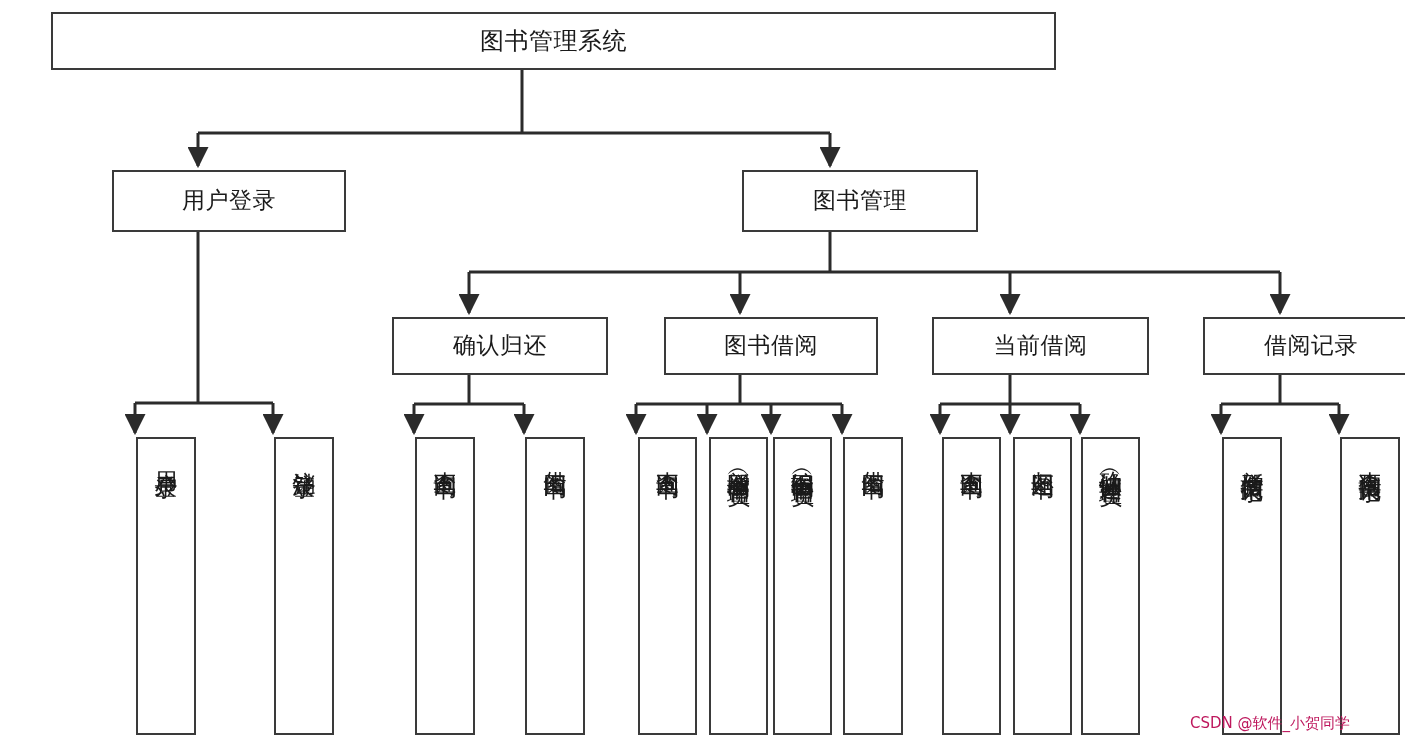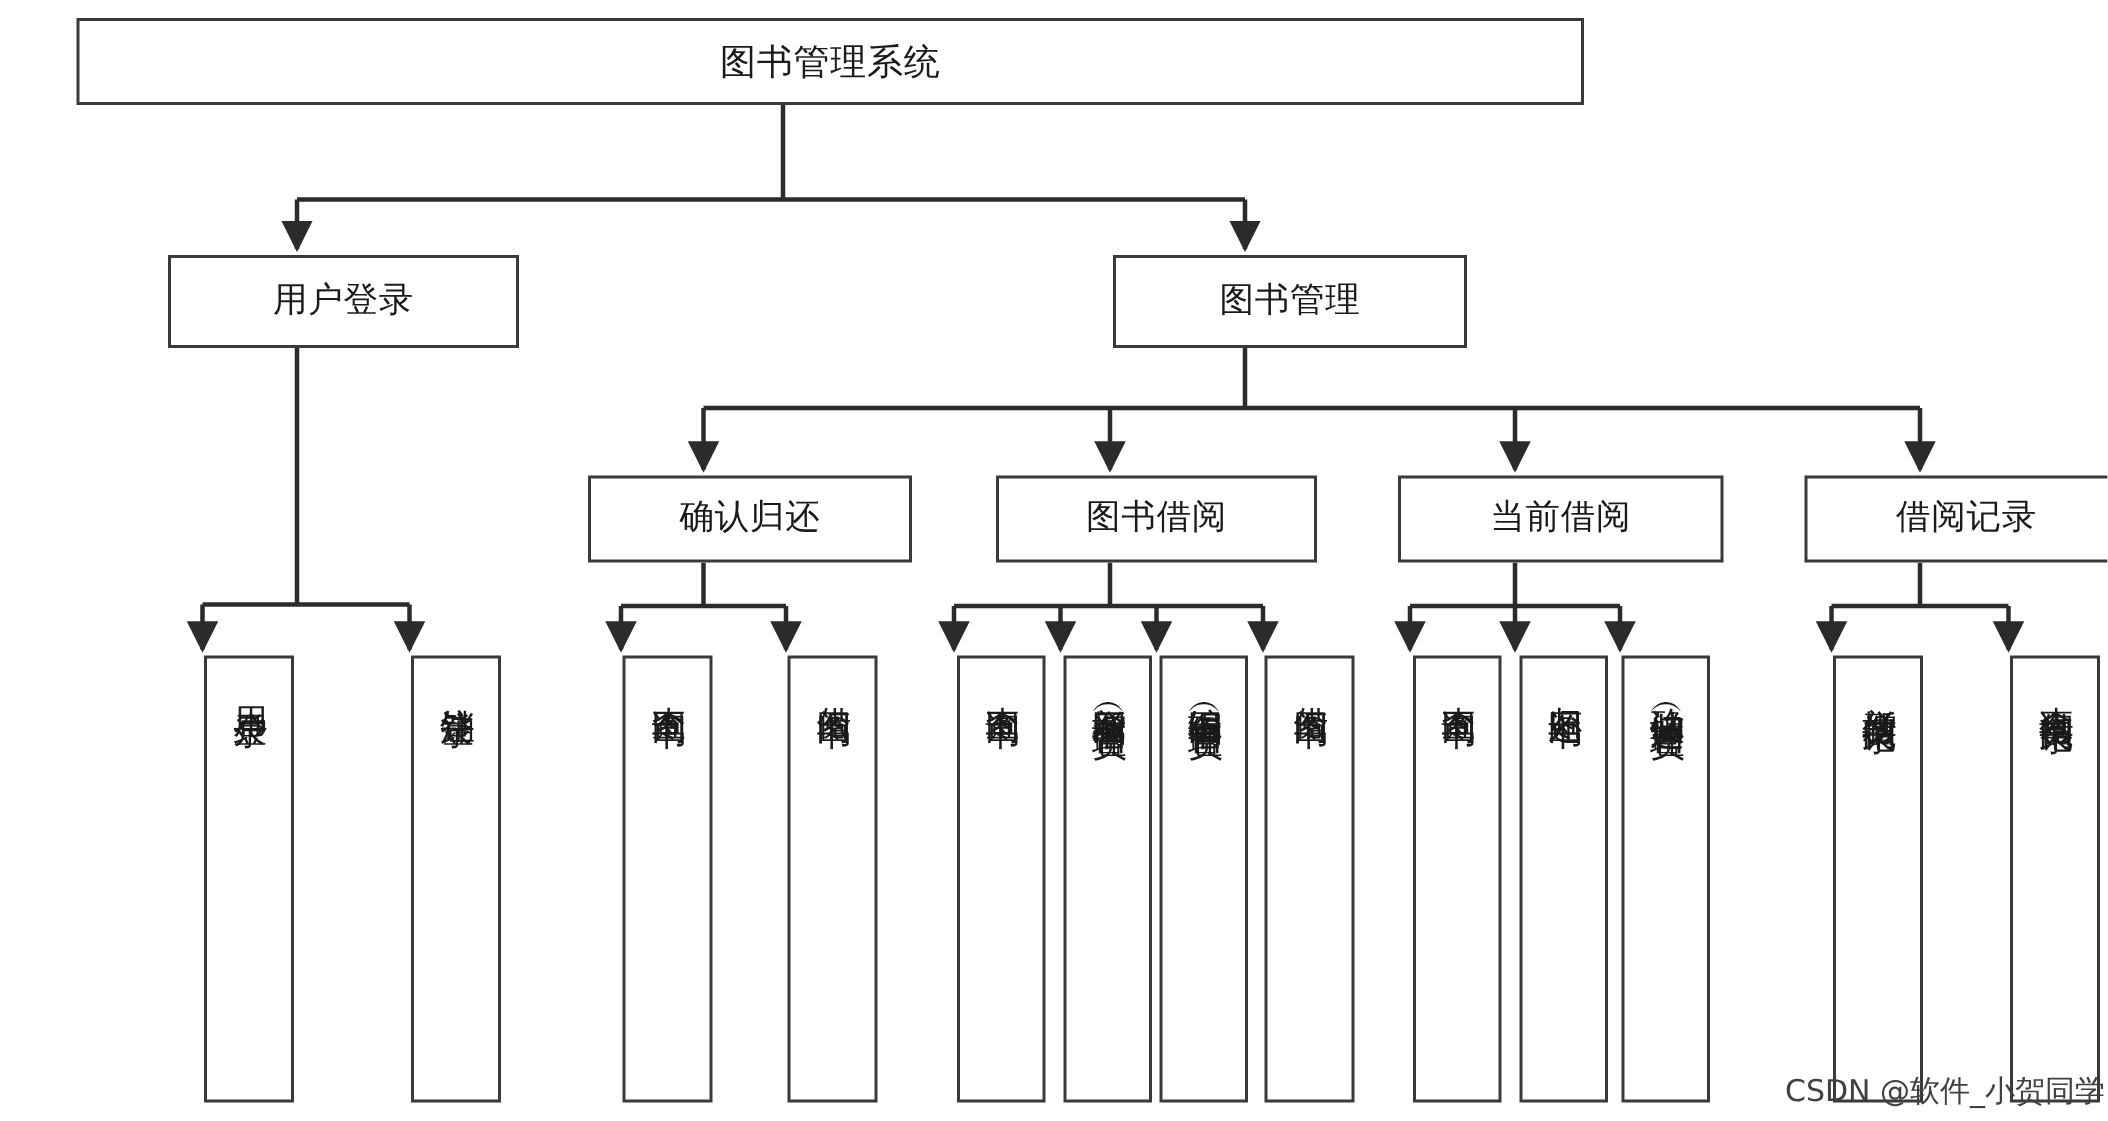--- a/index.html
+++ b/index.html
@@ -62,22 +62,22 @@
     text-orientation: upright;
     font-size: 23px;
     line-height: 1.0;
     letter-spacing: 2px;
     white-space: nowrap;
   }
   .watermark {
     position: absolute;
     left: 1190px;
     top: 714px;
-    font-size: 20px;
-    color: #404040;
+    font-size: 15px;
+    color: #be185d;
     white-space: nowrap;
     font-family: "DejaVu Sans", "Liberation Sans", sans-serif;
   }
 </style>
 </head>
 <body>
 
 <div id="canvas">
 
   <svg id="edges" viewBox="0 0 1405 747" width="1405" height="747" xmlns="http://www.w3.org/2000/svg">

